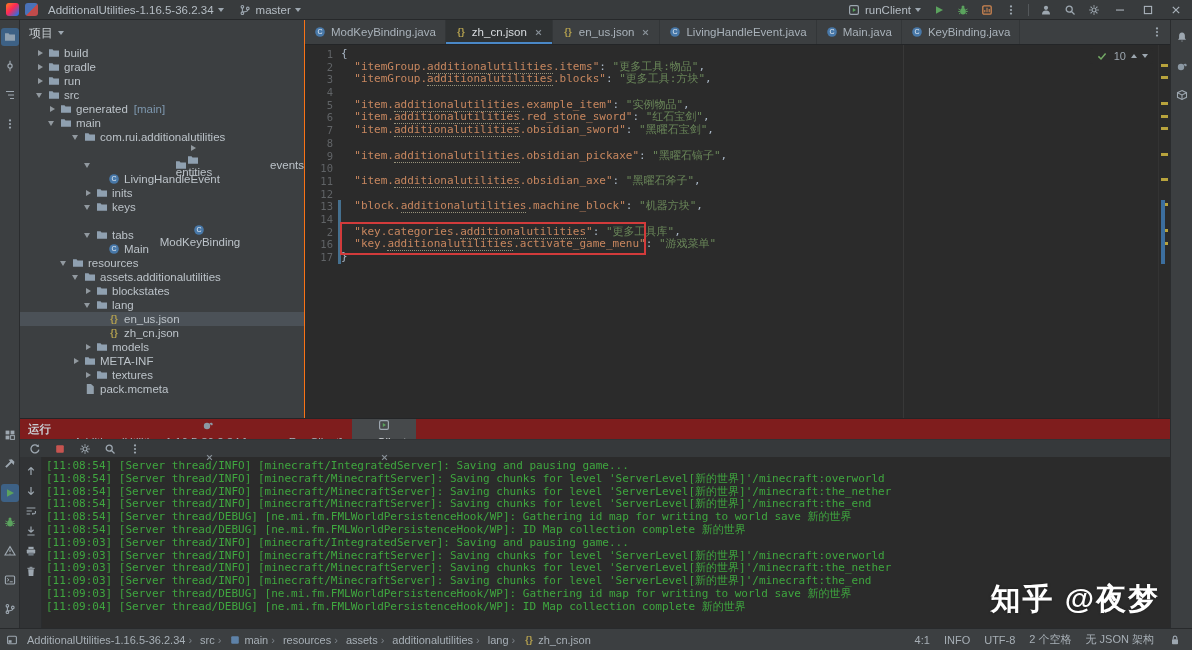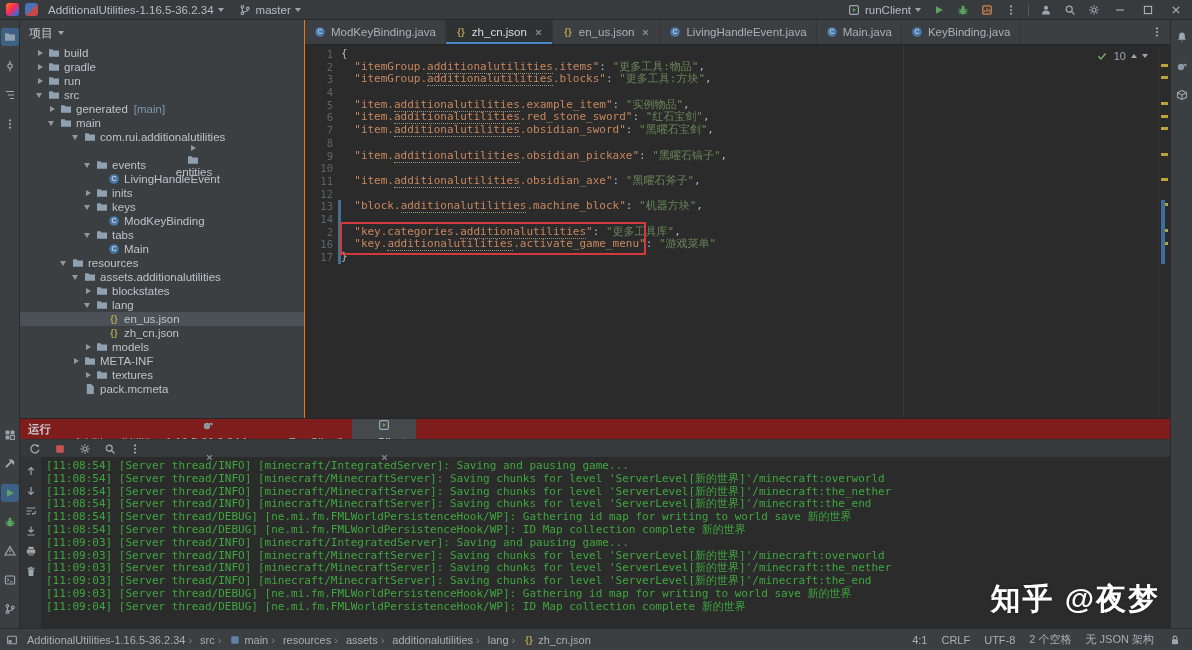--- a/index.html
+++ b/index.html
@@ -434,58 +434,58 @@
           </div>
           <div class="tree-row" style="padding-left: 64px; flex-direction: column;">
             <span class="chev r"></span>
             <span class="ic">
               <svg viewBox="0 0 12 12" width="12" height="12">
                 <path d="M1 2.3h3.5l1 1.2H11v6.2H1z" fill="#8FA0B0"></path>
               </svg>
             </span>
             <span>entities</span>
           </div>
+          <div class="tree-row" style="padding-left: 64px; justify-content: space-between;">
+            <span class="chev d"></span>
+            <span class="ic">
+              <svg viewBox="0 0 12 12" width="12" height="12">
+                <path d="M1 2.3h3.5l1 1.2H11v6.2H1z" fill="#8FA0B0"></path>
+              </svg>
+            </span>
+            <span>events</span>
+          </div>
+          <div class="tree-row" style="padding-left: 76px;">
+            <span class="chev"></span>
+            <span class="ic">
+              <svg viewBox="0 0 12 12" width="12" height="12">
+                <circle cx="6" cy="6" r="4.8" fill="#4878A8"></circle>
+                <text x="6" y="8.4" font-size="7" fill="#E8EEF4" text-anchor="middle">C</text>
+              </svg>
+            </span>
+            <span>LivingHandleEvent</span>
+          </div>
+          <div class="tree-row" style="padding-left: 64px;">
+            <span class="chev r"></span>
+            <span class="ic">
+              <svg viewBox="0 0 12 12" width="12" height="12">
+                <path d="M1 2.3h3.5l1 1.2H11v6.2H1z" fill="#8FA0B0"></path>
+              </svg>
+            </span>
+            <span>inits</span>
+          </div>
           <div class="tree-row" style="padding-left: 64px;">
             <span class="chev d"></span>
             <span class="ic">
               <svg viewBox="0 0 12 12" width="12" height="12">
                 <path d="M1 2.3h3.5l1 1.2H11v6.2H1z" fill="#8FA0B0"></path>
               </svg>
             </span>
-            <span>events</span>
-          </div>
-          <div class="tree-row" style="padding-left: 76px;">
-            <span class="chev"></span>
-            <span class="ic">
-              <svg viewBox="0 0 12 12" width="12" height="12">
-                <circle cx="6" cy="6" r="4.8" fill="#4878A8"></circle>
-                <text x="6" y="8.4" font-size="7" fill="#E8EEF4" text-anchor="middle">C</text>
-              </svg>
-            </span>
-            <span>LivingHandleEvent</span>
-          </div>
-          <div class="tree-row" style="padding-left: 64px;">
-            <span class="chev r"></span>
-            <span class="ic">
-              <svg viewBox="0 0 12 12" width="12" height="12">
-                <path d="M1 2.3h3.5l1 1.2H11v6.2H1z" fill="#8FA0B0"></path>
-              </svg>
-            </span>
-            <span>inits</span>
-          </div>
-          <div class="tree-row" style="padding-left: 64px;">
-            <span class="chev d"></span>
-            <span class="ic">
-              <svg viewBox="0 0 12 12" width="12" height="12">
-                <path d="M1 2.3h3.5l1 1.2H11v6.2H1z" fill="#8FA0B0"></path>
-              </svg>
-            </span>
             <span>keys</span>
           </div>
-          <div class="tree-row" style="padding-left: 76px;">
+          <div class="tree-row" style="padding-left: 76px; flex-direction: column;">
             <span class="chev"></span>
             <span class="ic">
               <svg viewBox="0 0 12 12" width="12" height="12">
                 <circle cx="6" cy="6" r="4.8" fill="#4878A8"></circle>
                 <text x="6" y="8.4" font-size="7" fill="#E8EEF4" text-anchor="middle">C</text>
               </svg>
             </span>
             <span>ModKeyBinding</span>
           </div>
           <div class="tree-row" style="padding-left: 64px;">
@@ -962,21 +962,21 @@
           <svg viewBox="0 0 12 12" width="12" height="12">
             <text x="6" y="9.2" font-size="9.5" font-weight="bold" fill="#B3A04F" text-anchor="middle">{}</text>
           </svg>
         </span>
         <span>zh_cn.json</span>
       </span>
     </div>
   <div class="sb-right">
     <span class="sb-right" style="gap:14px;">
         <span class="sb-item">4:1</span>
-        <span class="sb-item">CRLF</span>
+        <span class="sb-item">INFO</span>
         <span class="sb-item">UTF-8</span>
         <span class="sb-item">2 个空格</span>
         <span class="sb-item">无 JSON 架构</span>
       </span>
     <span class="ic">
         <svg viewBox="0 0 12 12" width="12" height="12">
           <rect x="3" y="5.2" width="6" height="5" rx="0.8" fill="#9DA7B0"></rect>
           <path d="M4.2 5.2V3.9a1.8 1.8 0 0 1 3.6 0v1.3" fill="none" stroke="#9DA7B0" stroke-width="1.1"></path>
         </svg>
       </span>

